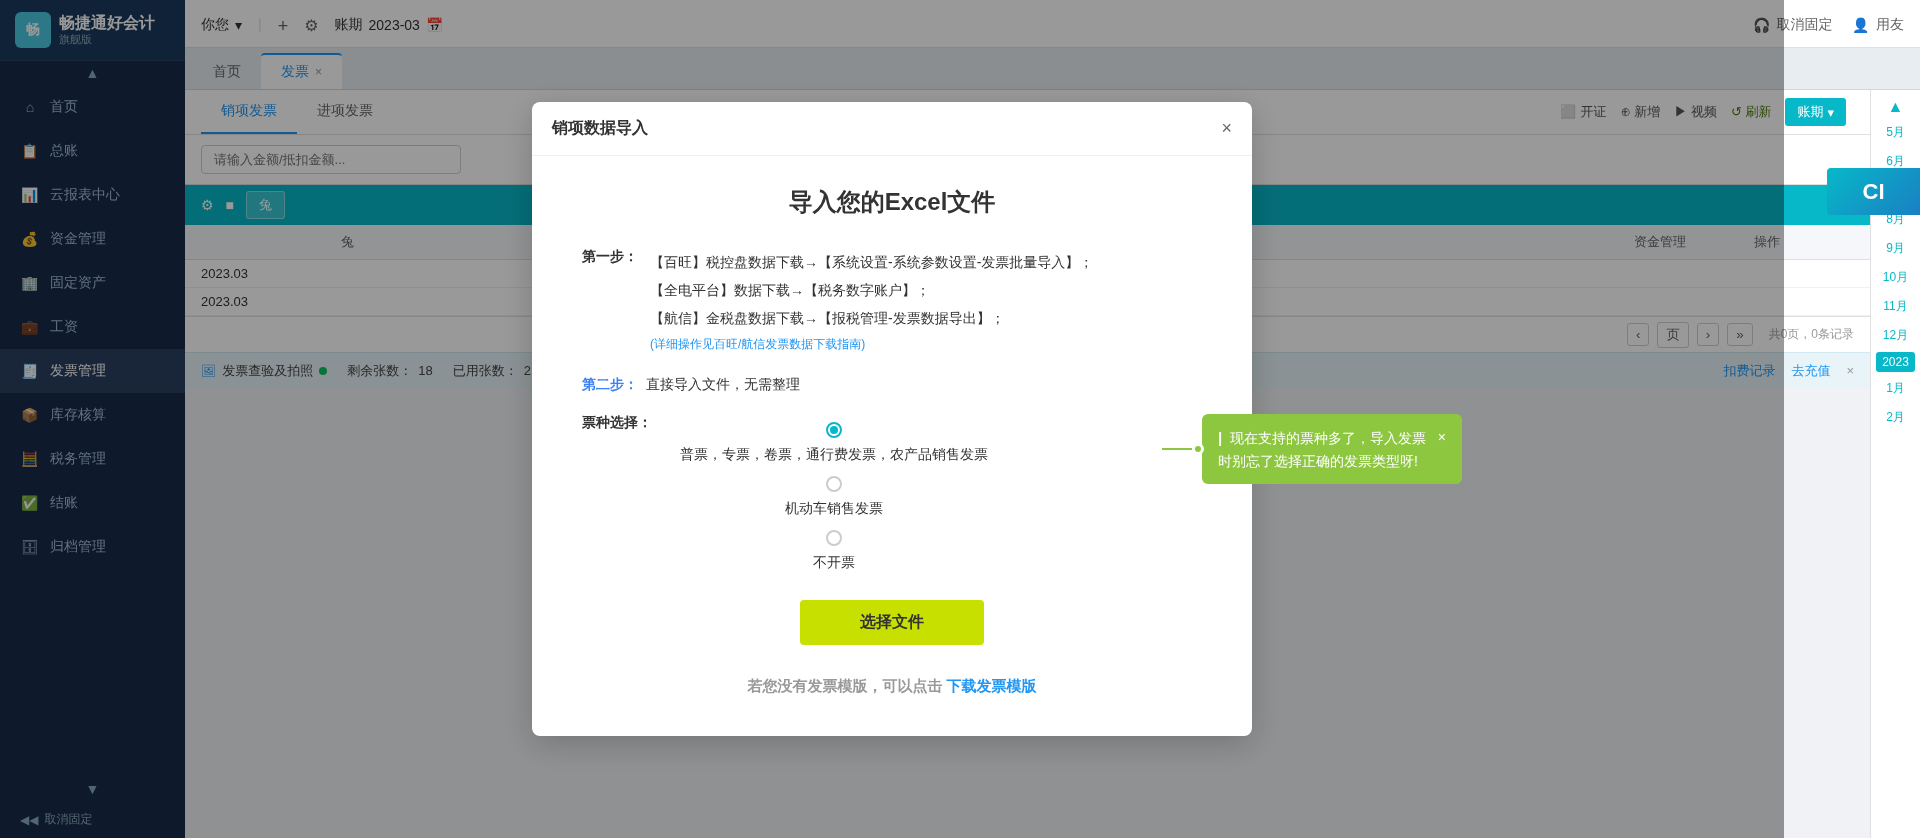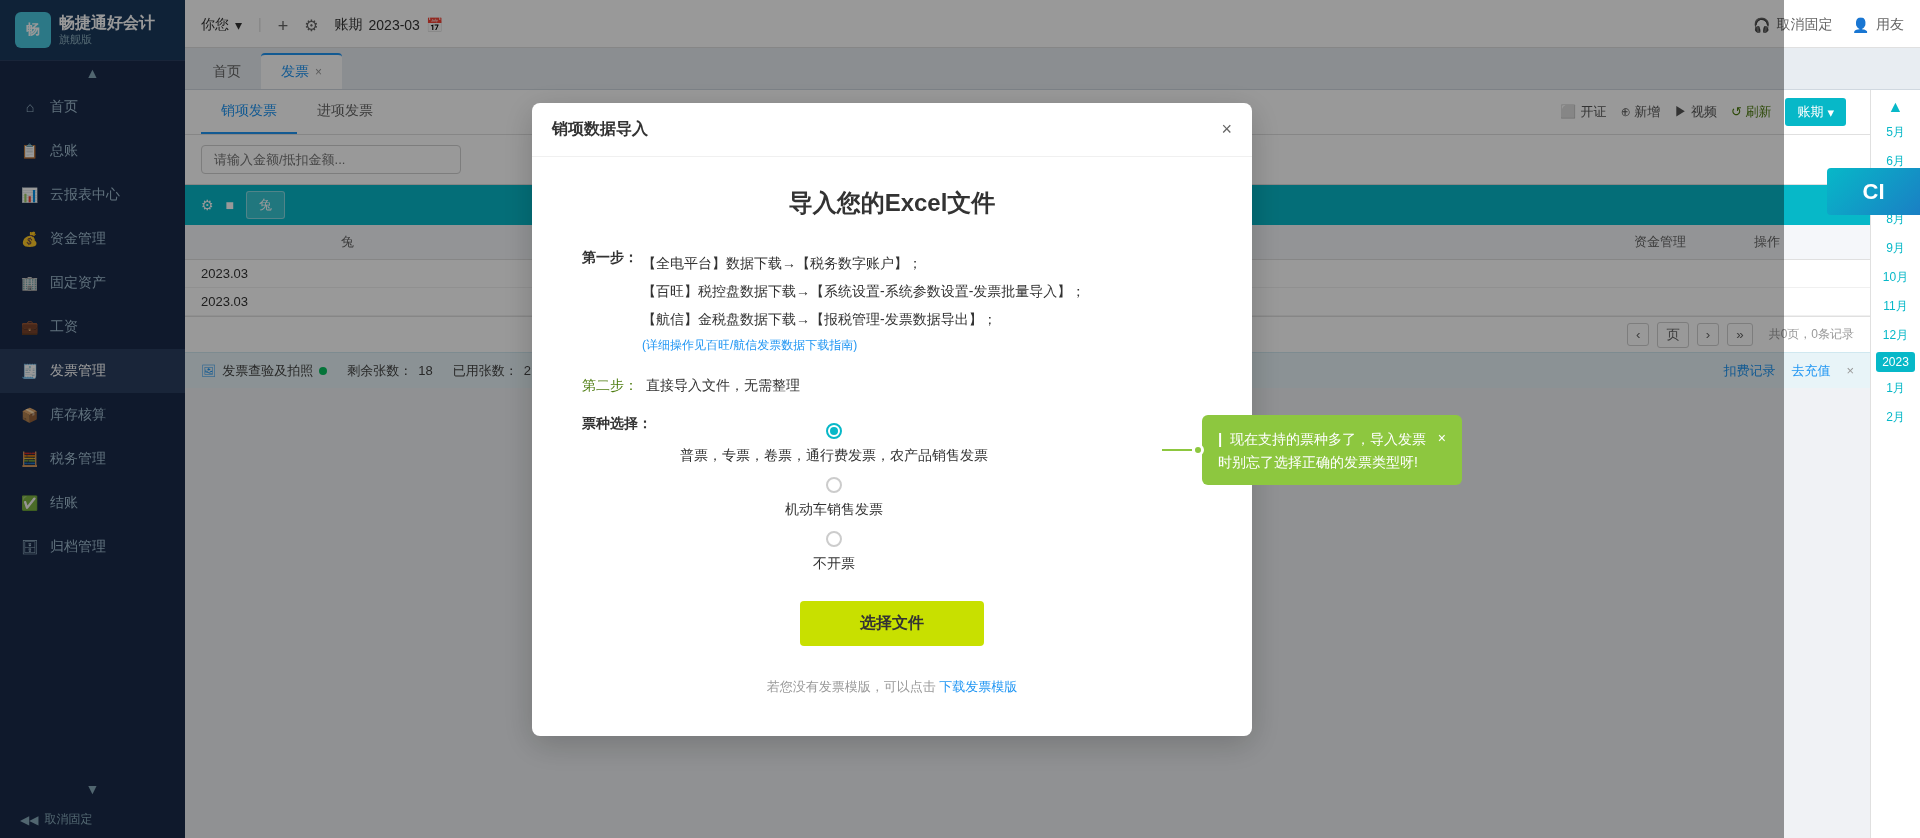--- a/index.html
+++ b/index.html
@@ -74,21 +74,21 @@
     .dialog-main-title { text-align: center; font-size: 24px; font-weight: bold; color: #333; margin-bottom: 30px; }
     .dialog-step { margin-bottom: 20px; }
     .dialog-step-link { color: #2196f3; cursor: pointer; text-decoration: none; }
     .dialog-ticket { margin-bottom: 20px; }
     .radio-group { display: flex; flex-direction: column; gap: 12px; padding-left: 20px; margin-top: 8px; }
     .radio-item { display: flex; align-items: center; gap: 8px; font-size: 14px; color: #333; cursor: pointer; flex-direction: column; }
     .radio-circle { width: 16px; height: 16px; border-radius: 50%; border: 2px solid #ccc; display: flex; align-items: center; justify-content: center; }
     .radio-circle.checked { border-color: #07b8c8; }
     .radio-dot { width: 8px; height: 8px; border-radius: 50%; background: #07b8c8; }
     .dialog-select-btn { display: block; margin: 22px auto; background: #c8e000; color: #333; border: none; border-radius: 4px; padding: 12px 60px; font-size: 16px; cursor: pointer; font-weight: bold; }
-    .dialog-footer { text-align: center; padding: 10px 0 20px; font-size: 13px; color: #999; }
+    .dialog-footer { text-align: center; padding: 10px 0 20px; font-size: 15px; color: #999; font-weight: bold; }
 
     
     .tooltip-bubble { position: absolute; right: -280px; top: 50px; background: #8dc73f; color: #fff; border-radius: 6px; padding: 12px 16px; width: 260px; font-size: 14px; line-height: 1.6; z-index: 200; }
     .tooltip-bubble::before { content: ''; position: absolute; left: -8px; top: 50%; transform: translateY(-50%); border: 5px solid transparent; border-right-color: #8dc73f; }
     .tooltip-close { float: right; cursor: pointer; font-size: 14px; }
 
     
     .status-bar { height: 36px; background: #e8f4f8; border-top: 1px solid #d0e8f0; display: flex; align-items: center; padding: 0 16px; gap: 20px; font-size: 13px; color: #444; }
     .status-bar-item { display: flex; align-items: center; gap: 6px; }
     .status-bar-link { color: #2196f3; cursor: pointer; }
@@ -320,33 +320,33 @@
 <div class="overlay">
   <div class="dialog">
     <div class="dialog-header">
       <span class="dialog-title">销项数据导入</span>
       <span class="dialog-close">×</span>
     </div>
     <div class="dialog-body">
       <div class="dialog-main-title">导入您的Excel文件</div>
 
       <div class="dialog-step">
-        <div style="display:flex; gap:4px;">
+        <div style="display:flex; gap:12px;">
           <span style="font-size:14px;color:#333;font-weight:bold;white-space:nowrap;">第一步：</span>
           <div style="display:flex;flex-direction:column;line-height:2;font-size:14px;color:#333;">
+            <span>【百旺】税控盘数据下载→【系统设置-系统参数设置-发票批量导入】；</span>
             <span>【全电平台】数据下载→【税务数字账户】；</span>
-            <span>【百旺】税控盘数据下载→【系统设置-系统参数设置-发票批量导入】；</span>
             <span>【航信】金税盘数据下载→【报税管理-发票数据导出】；</span>
             <a class="dialog-step-link" style="color:#2196f3;font-size:12px;">(详细操作见百旺/航信发票数据下载指南)</a>
           </div>
         </div>
       </div>
 
       <div class="dialog-step" style="display:flex;gap:8px;margin-bottom:20px;">
-        <span style="font-size:14px;color:#4d7c0f;font-weight:normal;white-space:nowrap;">第二步：</span>
+        <span style="font-size:14px;color:#3b82f6;font-weight:bold;white-space:nowrap;">第二步：</span>
         <span style="font-size:14px;color:#333;">直接导入文件，无需整理</span>
       </div>
 
       <div class="dialog-ticket" style="position:relative;">
         <div style="display:flex;gap:8px;align-items:flex-start;">
           <span style="font-size:14px;color:#333;font-weight:bold;white-space:nowrap;">票种选择：</span>
           <div class="radio-group">
 
             <div class="radio-item">
               <div class="radio-circle checked">

